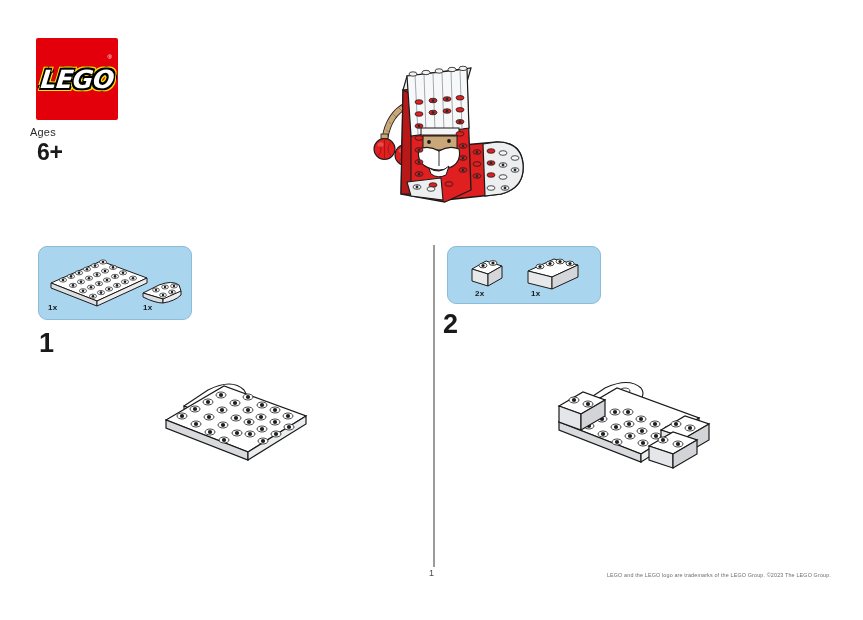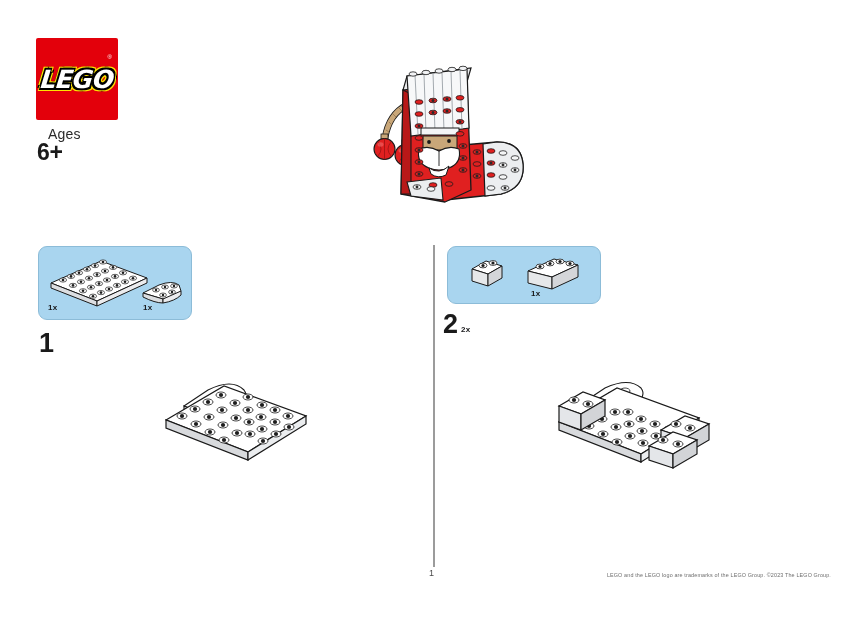--- a/index.html
+++ b/index.html
@@ -60,23 +60,23 @@
     right: 6px;
     top: 16px;
     color: #ffffff;
     font-size: 6px;
     line-height: 1;
   }
 
   
   .ages-label {
     position: absolute;
-    left: 48px;
+    left: 30px;
     top: 126px;
-    font-size: 14px;
+    font-size: 11px;
     color: #2b2b2b;
     letter-spacing: 0.2px;
     text-align: right;
   }
   .ages-value {
     position: absolute;
     left: 37px;
     top: 139px;
     font-size: 23px;
     font-weight: 600;
@@ -553,21 +553,21 @@
           <ellipse cx="122" cy="16.5" rx="4" ry="2.4" fill="#fdfdfd"></ellipse>
         </g>
         <g fill="#1d1d1d">
           <circle cx="92" cy="19.5" r="1.6"></circle>
             <circle cx="102" cy="16.5" r="1.6"></circle>
           <circle cx="112" cy="14.5" r="1.6"></circle>
             <circle cx="122" cy="16.5" r="1.6"></circle>
         </g>
       </g>
     </svg>
-    <span class="qty" style="left:13px; top:42px;margin-top:36px;">2x</span>
+    <span class="qty" style="left:27px; top:42px;">2x</span>
     <span class="qty" style="left:83px; top:42px;">1x</span>
   </div>
 
   <div class="step-num" id="step-num-2">2</div>
 
   <div class="assembly" id="assembly-2">
     <svg viewBox="0 0 172 122" width="172" height="122">
 
       <g>
         <path d="M38 32 L62 16 Q86 5 98 16 Q104 24 92 32 L68 44 Z" fill="#ffffff" stroke="#1a1a1a" stroke-width="1.1"></path>

